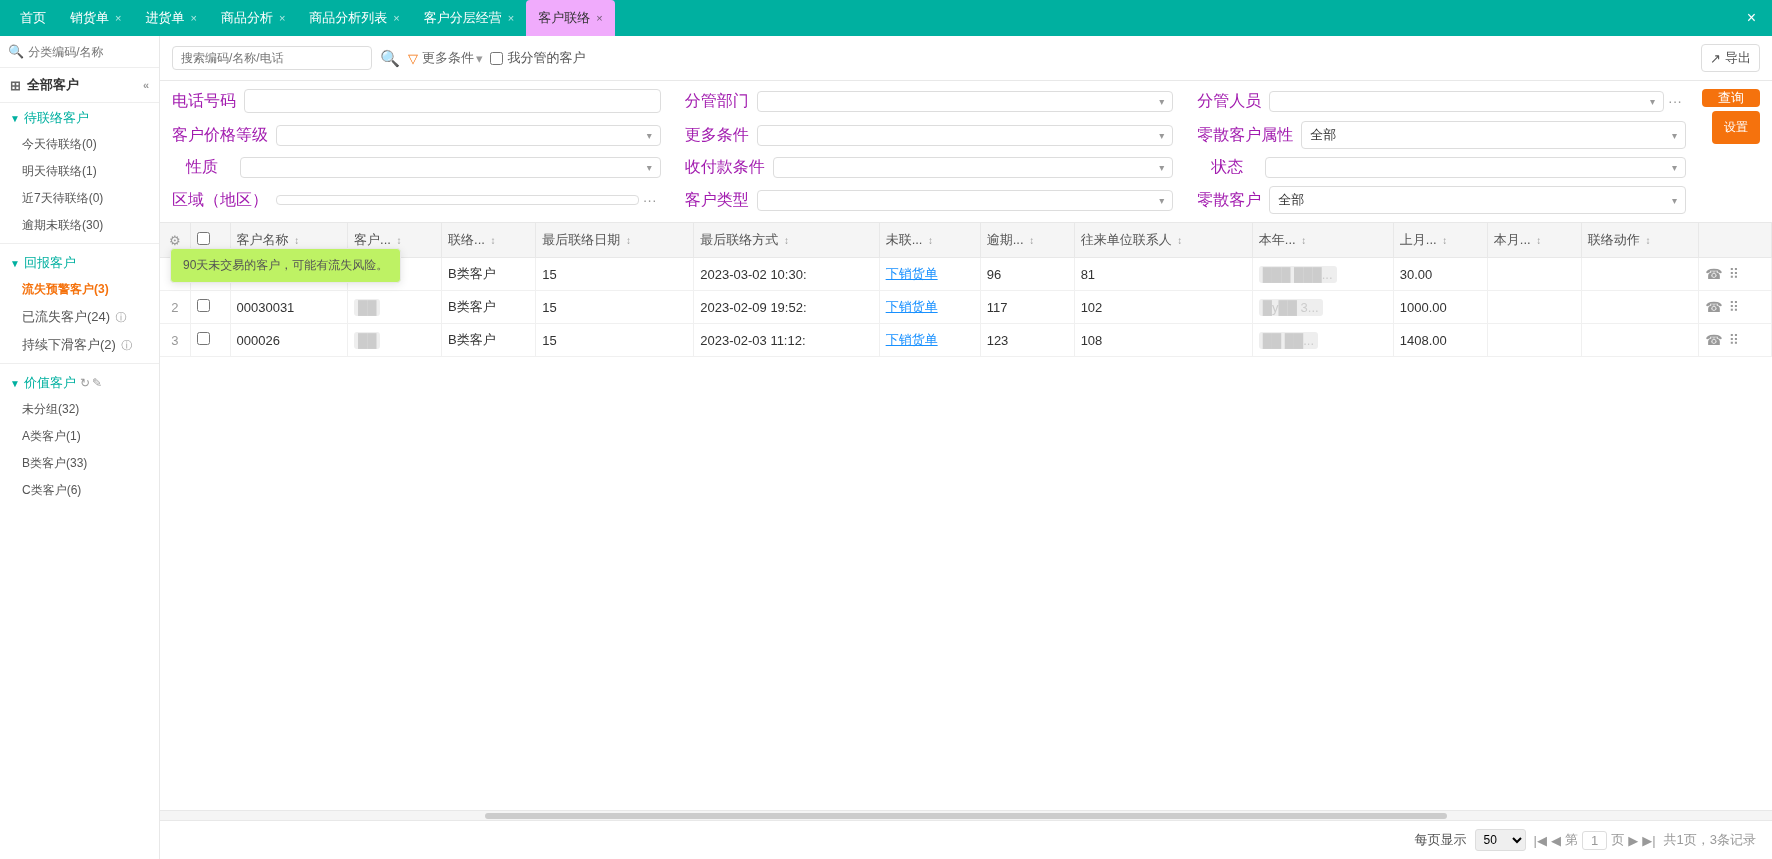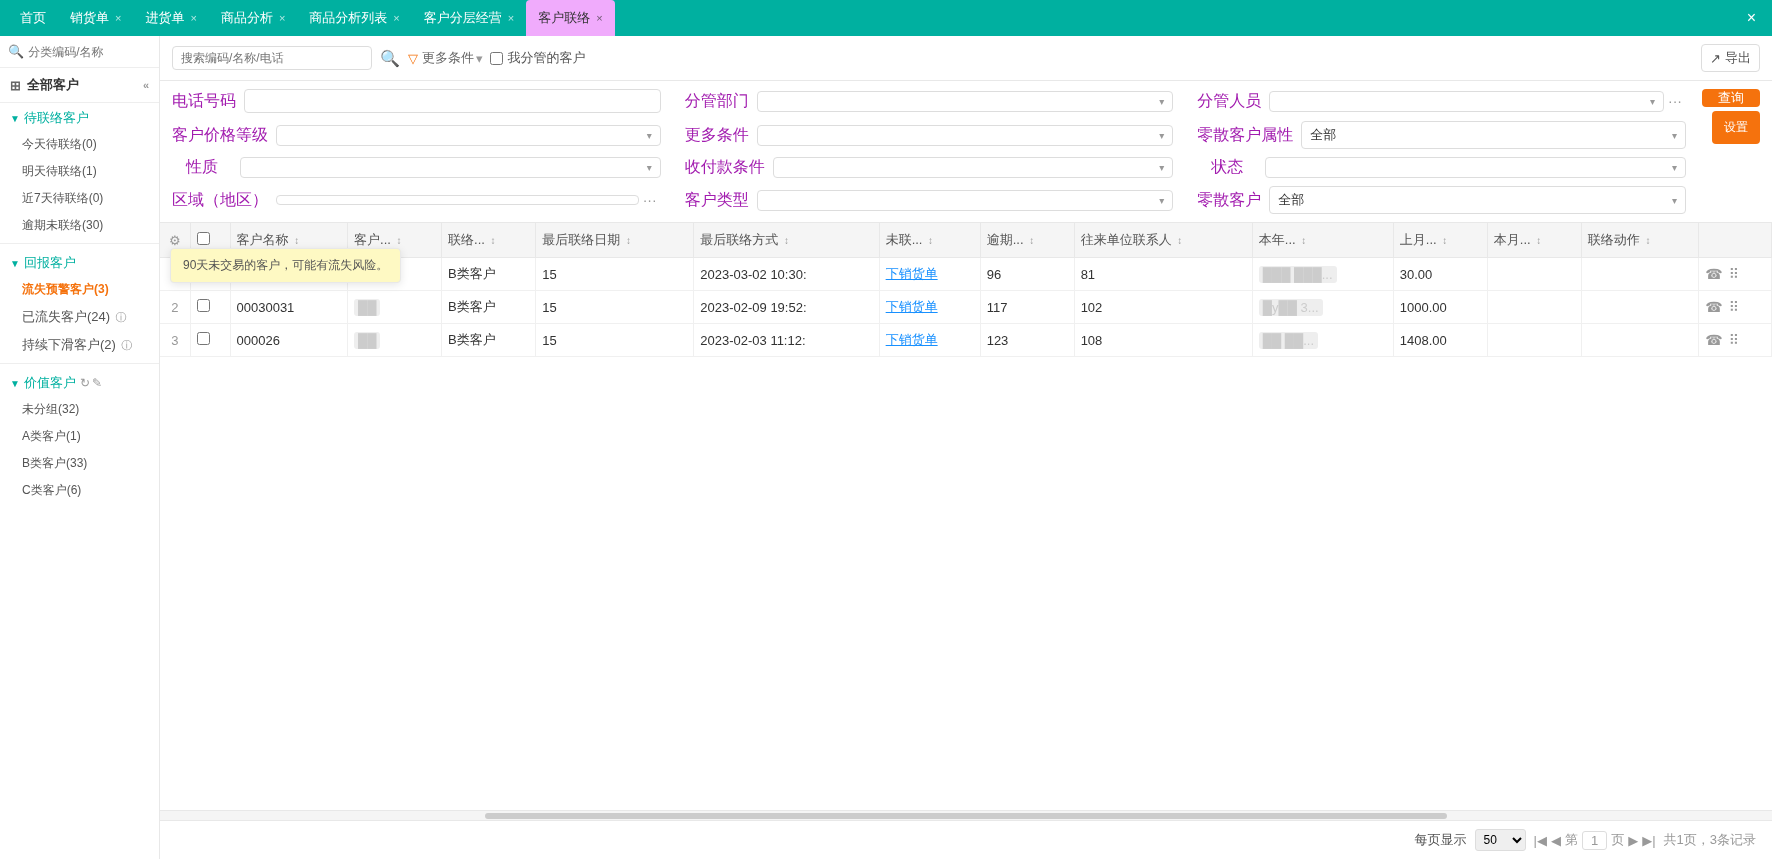--- a/index.html
+++ b/index.html
@@ -317,21 +317,21 @@
     .link-text { color: #1890ff; text-decoration: underline; cursor: pointer; }
     .blurred { color: #ccc; background: #eee; border-radius: 3px; padding: 1px 4px; }
     .action-icons { display: flex; gap: 6px; align-items: center; }
     .action-icon { color: #999; cursor: pointer; font-size: 14px; }
 
     
     .tooltip-box {
       position: absolute;
       left: 170px;
       top: 248px;
-      background: #fef9c3;
+      background: #bef264;
       border: 1px solid #e8e8e8;
       border-radius: 4px;
       padding: 8px 12px;
       font-size: 12px;
       color: #555;
       box-shadow: 0 2px 8px rgba(0,0,0,0.1);
       z-index: 100;
       white-space: nowrap;
     }
 

